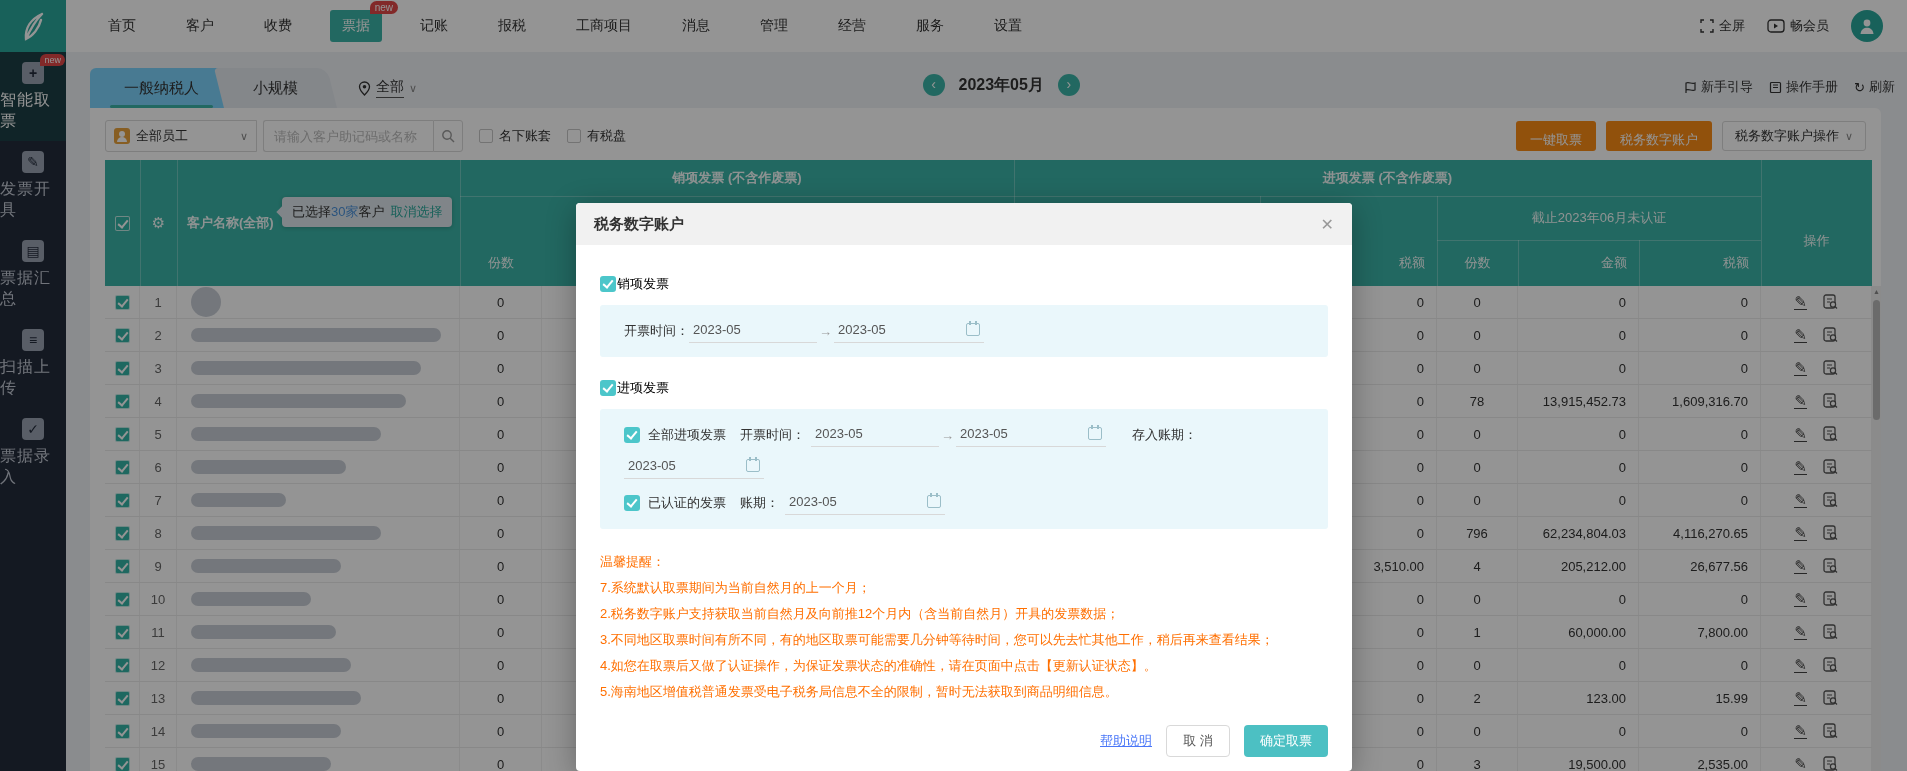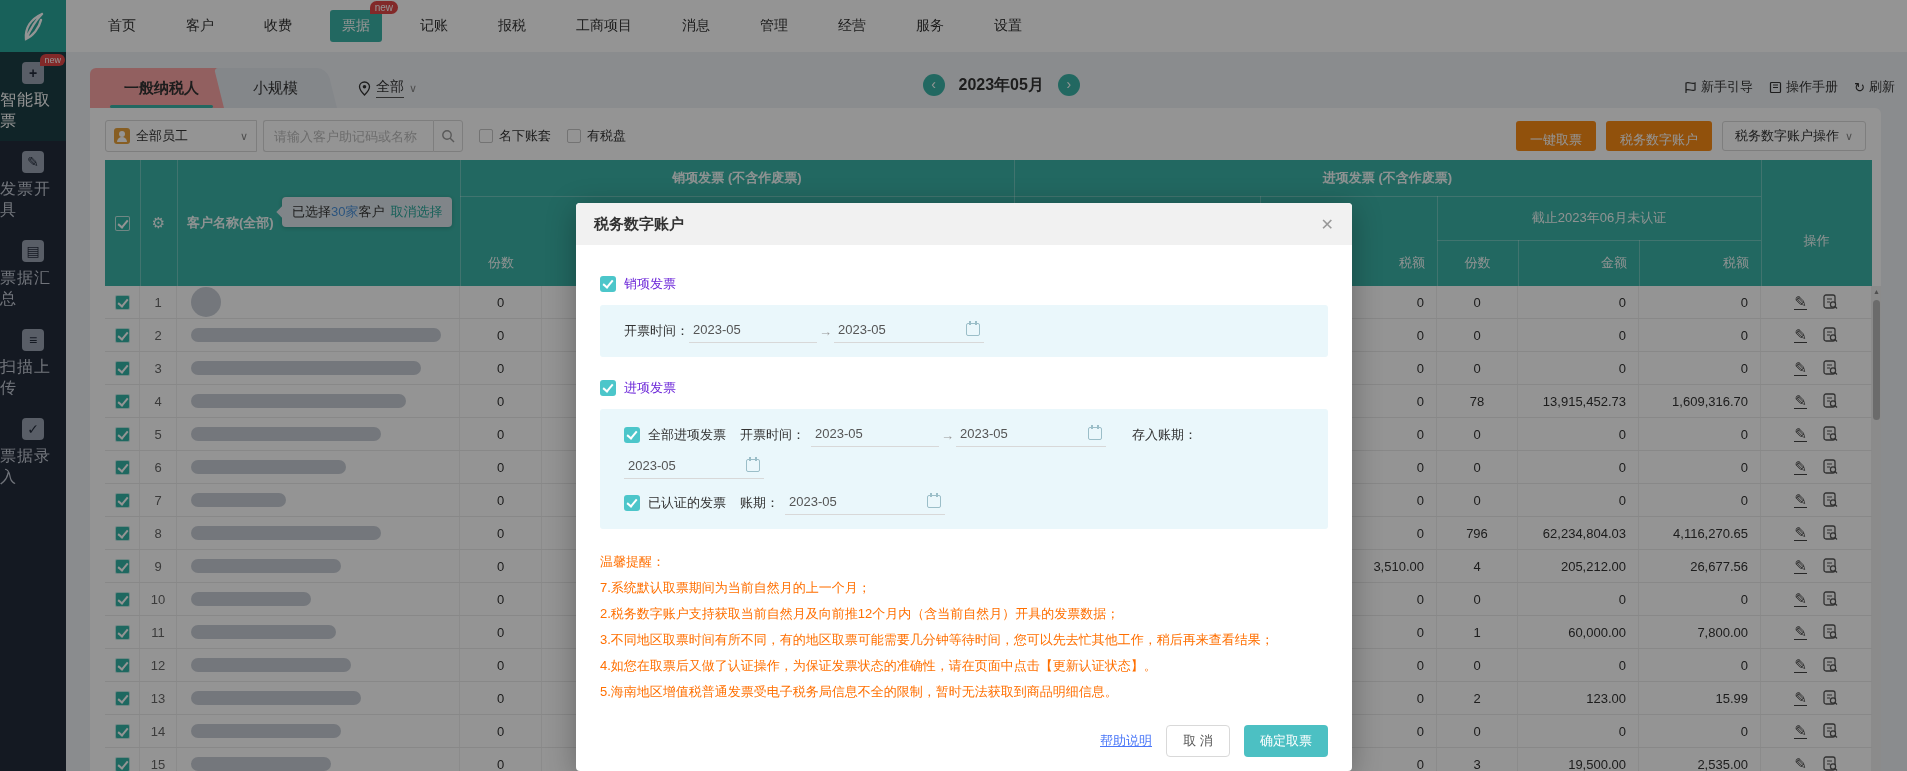--- a/index.html
+++ b/index.html
@@ -22,21 +22,21 @@
   .side-item.active { background:#1d3e45; }
   .s-icon { width:22px; height:22px; background:#9aa3b2; color:#232b3b; border-radius:4px; font-size:14px; font-weight:bold; display:flex; align-items:center; justify-content:center; }
   .side-label { font-size:16px; color:#c3c9d4; letter-spacing:1px; }
   .side-item.active .side-label { color:#fff; }
   .side-badge { position:absolute; top:2px; right:1px; background:#e14848; color:#fff; font-size:9px; padding:1px 4px; border-radius:6px 6px 6px 0; }
 
   
   .content { position:absolute; left:66px; top:52px; right:0; bottom:0; background:#eef1f5; }
   .tabstrip { position:absolute; left:24px; top:16px; height:40px; display:flex; align-items:flex-end; z-index:2; }
   .tab { position:relative; height:40px; padding:0 34px; display:flex; align-items:center; font-size:15px; color:#333; cursor:pointer; }
-  .tab.active { background:#fca5a5; font-weight:bold; border-radius:6px 6px 0 0; }
+  .tab.active { background:#7dd3fc; font-weight:normal; border-radius:6px 6px 0 0; }
   .tab.active::after { content:""; position:absolute; left:20px; right:20px; bottom:0; height:3px; background:#3bb4a7; border-radius:2px; }
   .tab.ghost { background:#e3e8ee; transform:skewX(14deg); border-radius:4px 10px 0 0; margin-left:-14px; }
   .tab.ghost > span { transform:skewX(-14deg); display:inline-block; }
   .region-pick { display:flex; align-items:center; gap:5px; margin-left:26px; height:40px; font-size:14px; color:#333; cursor:pointer; }
   .region-pick .rg-label { border-bottom:1px solid #555; padding-bottom:1px; }
   .chev { font-size:11px; color:#888; }
 
   .period { position:absolute; left:50%; transform:translateX(-64px); top:22px; display:flex; align-items:center; gap:14px; z-index:2; }
   .pbtn { width:22px; height:22px; border-radius:50%; background:#3bb4a7; color:#fff; font-size:14px; line-height:20px; text-align:center; cursor:pointer; }
   .pdate { font-size:16px; color:#333; font-weight:bold; }
@@ -96,21 +96,21 @@
   .sb-up { position:absolute; top:2px; left:0; width:9px; text-align:center; font-size:7px; color:#888; }
   .sb-thumb { position:absolute; top:14px; left:1px; width:7px; height:120px; border-radius:4px; background:#b9b9b9; }
 
   
   .overlay { position:absolute; left:0; top:0; width:1907px; height:771px; background:rgba(0,0,0,0.42); z-index:5; }
   .modal { position:absolute; left:576px; top:203px; width:776px; height:568px; background:#fff; border-radius:4px; z-index:6; box-shadow:0 6px 30px rgba(0,0,0,.3); }
   .m-head { height:42px; background:#f1f1f1; border-radius:4px 4px 0 0; display:flex; align-items:center; padding:0 18px; }
   .m-title { font-size:15px; font-weight:bold; color:#333; }
   .m-close { margin-left:auto; font-size:16px; color:#999; cursor:pointer; }
   .m-body { padding:0 24px; }
-  .mcb-row { display:flex; align-items:center; gap:8px; font-size:13px; color:#6d28d9; }
+  .mcb-row { display:flex; align-items:center; gap:1px; font-size:13px; color:#000000; }
   .mcb { width:16px; height:16px; border-radius:3px; background:#4cc6ca; position:relative; flex:0 0 16px; cursor:pointer; }
   .mcb::after { content:""; position:absolute; left:5px; top:2px; width:4px; height:8px; border:solid #fff; border-width:0 2px 2px 0; transform:rotate(40deg); }
   .bluebox { background:#eaf7fb; border-radius:3px; margin-top:12px; padding:10px 24px; font-size:13px; color:#333; }
   .bb-line { display:flex; align-items:center; flex-wrap:wrap; min-height:32px; }
   .dfield { display:inline-flex; align-items:center; justify-content:space-between; border-bottom:1px solid #d8d8d8; padding:3px 4px 5px; color:#555; }
   .darrow { color:#999; margin:0 2px; }
   .cal { width:14px; height:13px; border:1px solid #9bbec8; border-radius:2px; position:relative; margin-left:10px; flex:0 0 14px; }
   .cal::before { content:""; position:absolute; left:2px; top:-3px; width:2px; height:4px; background:#9bbec8; }
   .cal::after { content:""; position:absolute; right:2px; top:-3px; width:2px; height:4px; background:#9bbec8; }
   .mlabel { margin:0 6px 0 14px; }
@@ -184,20 +184,41 @@
       <div class="nav-item">
         <span>服务</span>
         
       </div>
 
       <div class="nav-item">
         <span>设置</span>
         
       </div>
     </nav>
+  <div class="nav-right">
+    <span class="nr">
+      <svg width="14" height="14" viewBox="0 0 14 14">
+        <path d="M1 4 V1 H4 M10 1 H13 V4 M13 10 V13 H10 M4 13 H1 V10" fill="none" stroke="#333" stroke-width="1.4"></path>
+      </svg>
+      <span>全屏</span>
+    </span>
+    <span class="nr">
+      <svg width="18" height="14" viewBox="0 0 18 14">
+        <rect x="1" y="1" width="16" height="12" rx="3" fill="none" stroke="#333" stroke-width="1.3"></rect>
+        <path d="M7 4.5 L11 7 L7 9.5 Z" fill="#333"></path>
+      </svg>
+      <span>畅会员</span>
+    </span>
+    <span class="avatar">
+      <svg width="20" height="20" viewBox="0 0 20 20">
+        <circle cx="10" cy="7" r="3.4" fill="#fff"></circle>
+        <path d="M3.5 18 C4 13.5 7 11.8 10 11.8 C13 11.8 16 13.5 16.5 18 Z" fill="#fff"></path>
+      </svg>
+    </span>
+  </div>
 </header>
 
 <aside class="sidebar">
 
     <div class="side-item active">
       <span class="s-icon">+</span>
       <span class="side-label">智能取票</span>
       <span class="side-badge">new</span>
     </div>
 

